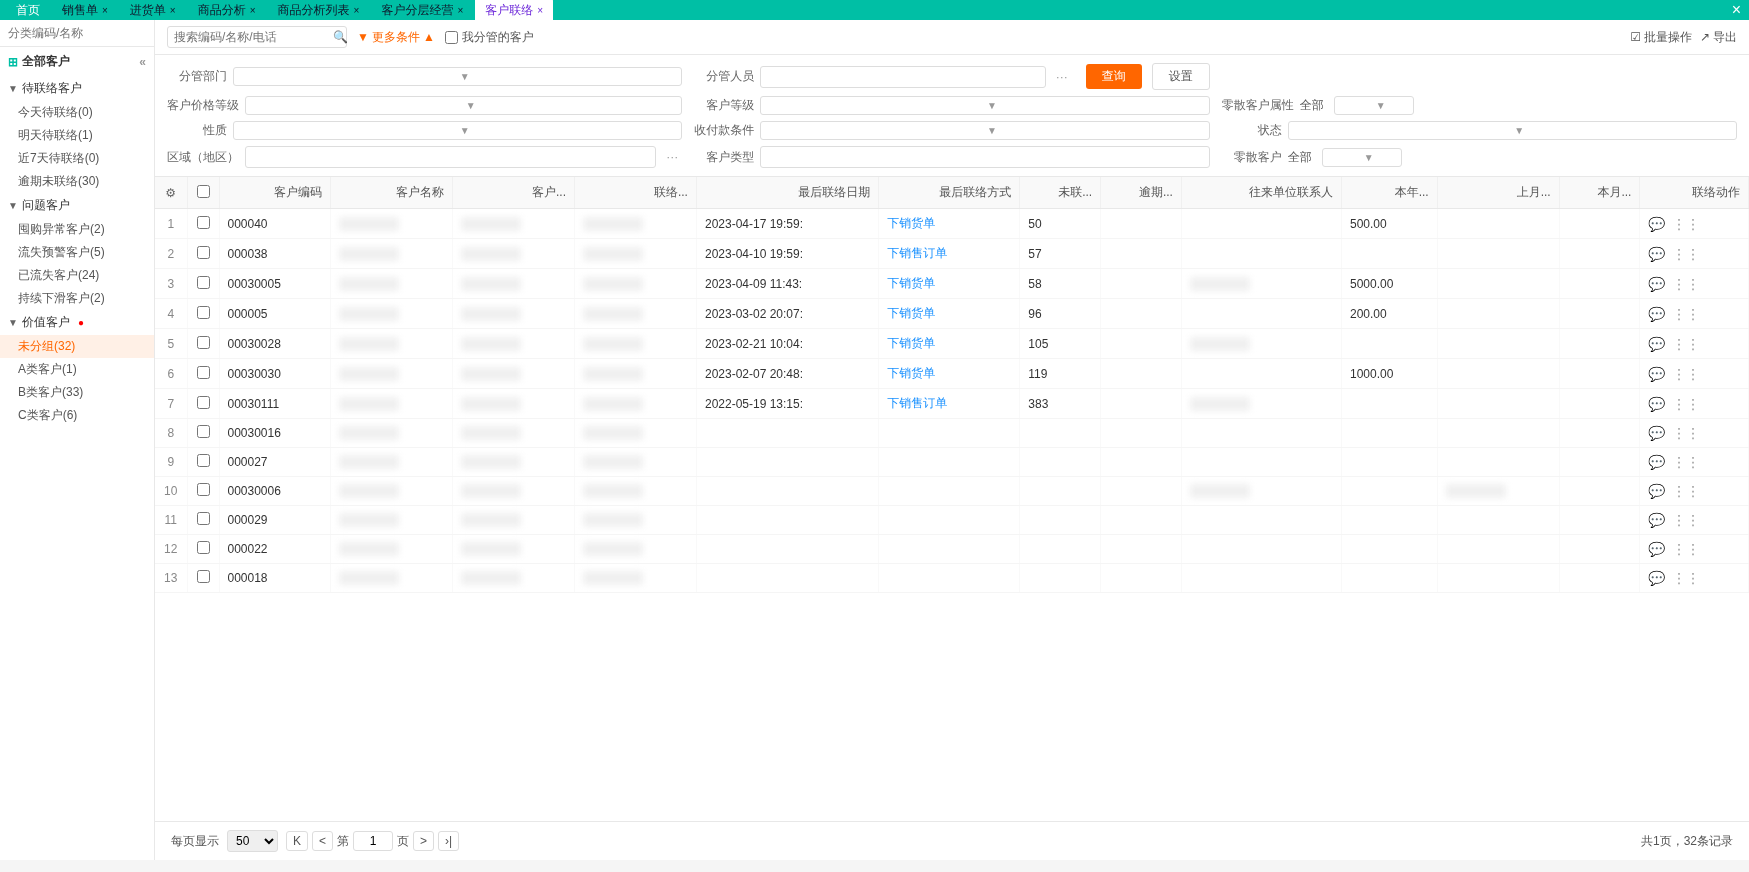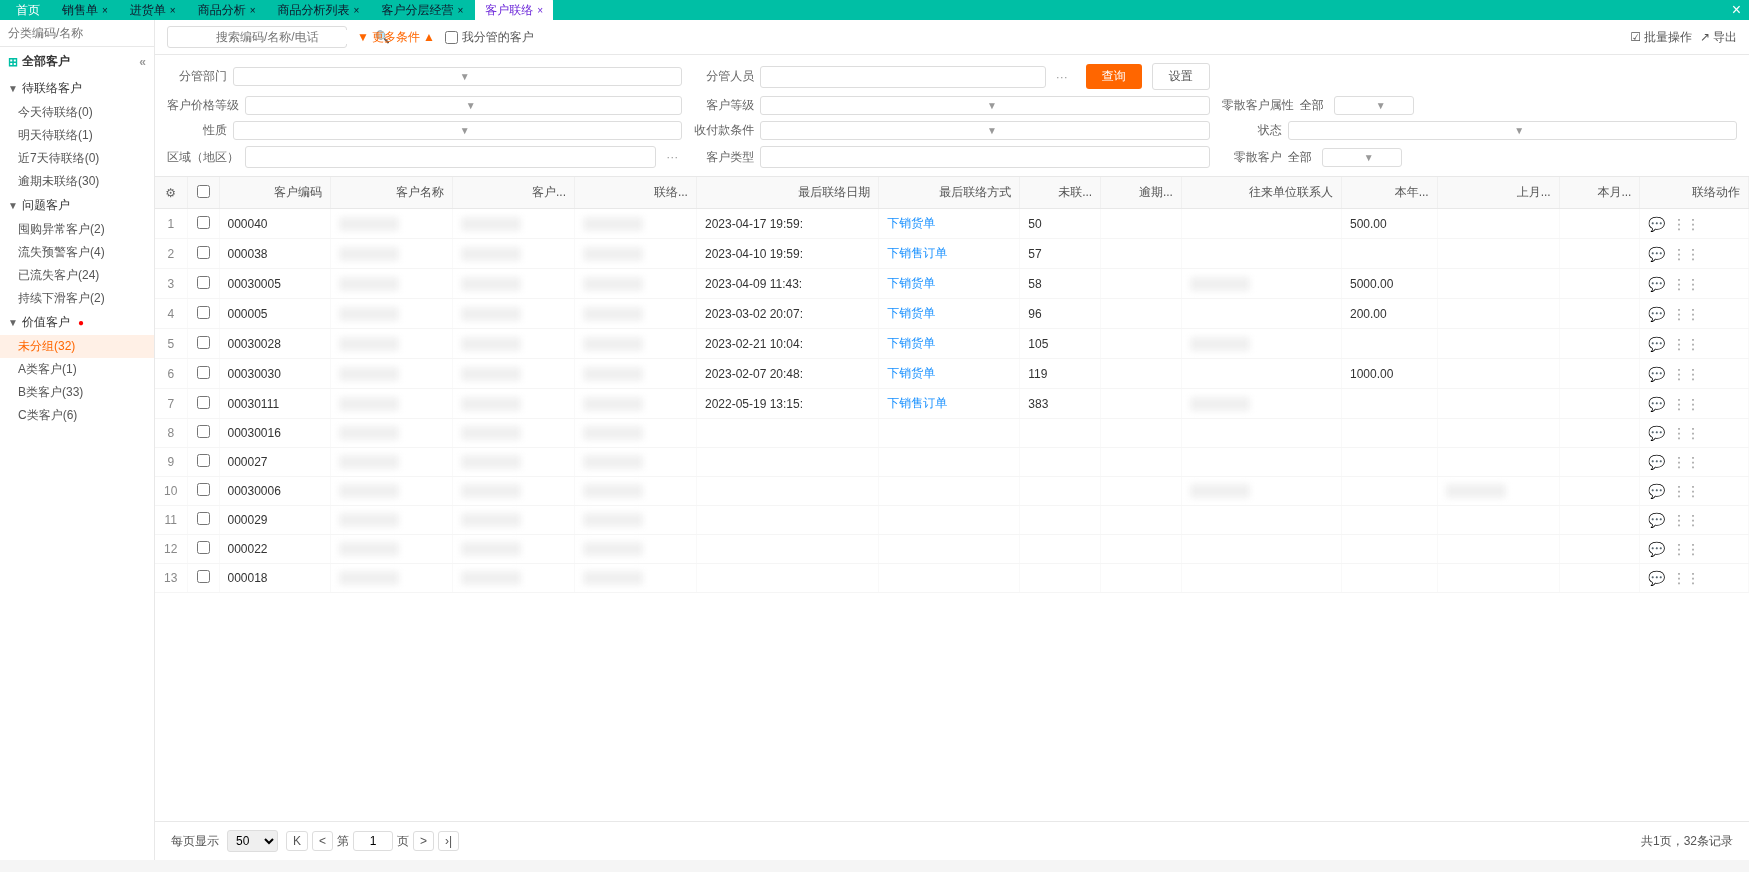--- a/index.html
+++ b/index.html
@@ -99,21 +99,21 @@
     }
     .filter-search {
       display: flex;
       align-items: center;
       border: 1px solid #ddd;
       border-radius: 3px;
       padding: 3px 6px;
       gap: 4px;
       width: 180px;
     }
-    .filter-search input { border: none; outline: none; flex: 1; font-size: 12px; margin-left: 42px; }
+    .filter-search input { border: none; outline: none; flex: 1; font-size: 12px; }
     .filter-more {
       display: flex;
       align-items: center;
       gap: 3px;
       color: #ff6600;
       cursor: pointer;
     }
     .filter-checkbox { display: flex; align-items: center; gap: 4px; color: #555; cursor: pointer; }
     .filter-actions { margin-left: auto; display: flex; gap: 8px; }
     .btn-batch {
@@ -304,21 +304,21 @@
           <div class="sidebar-item">明天待联络(1)</div>
           <div class="sidebar-item">近7天待联络(0)</div>
           <div class="sidebar-item">逾期未联络(30)</div>
         </div>
         <div>
           <div class="sidebar-section-title">
             <span class="arrow">▼</span>
     <span>问题客户</span>
           </div>
           <div class="sidebar-item">囤购异常客户(2)</div>
-          <div class="sidebar-item">流失预警客户(4)</div>
+          <div class="sidebar-item">流失预警客户(5)</div>
           <div class="sidebar-item">已流失客户(24)</div>
           <div class="sidebar-item">持续下滑客户(2)</div>
         </div>
         <div>
           <div class="sidebar-section-title">
             <span class="arrow">▼</span>
     <span>价值客户</span>
             <span style="margin-left:4px; color:red; font-size:10px;">●</span>
           </div>
           <div class="sidebar-item active">未分组(32)</div>

